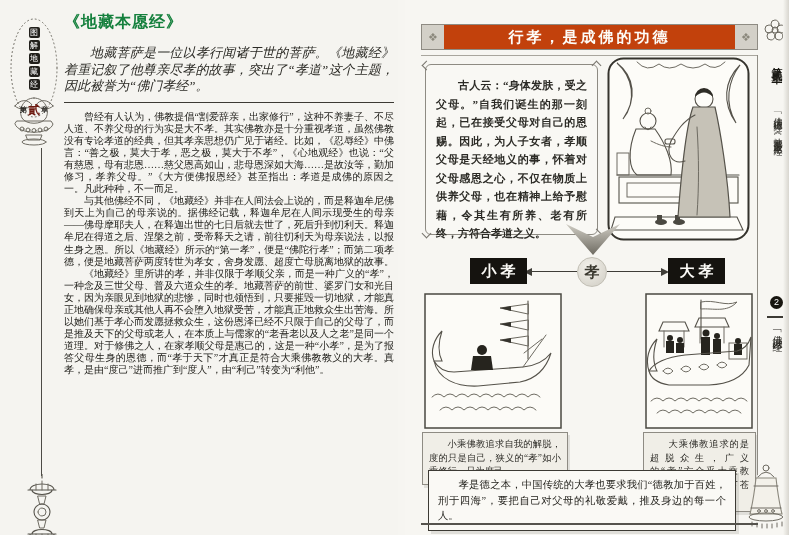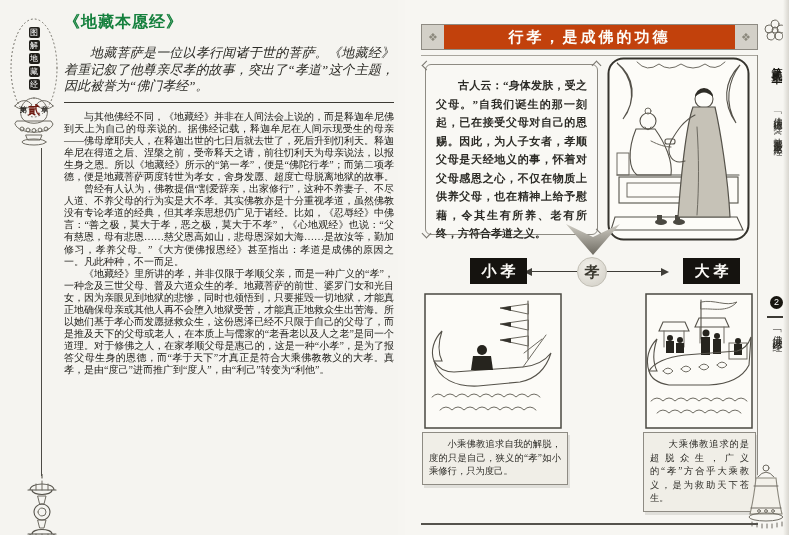--- a/index.html
+++ b/index.html
@@ -50,21 +50,21 @@
   .tick.bl { left:-3px; bottom:-3px; transform:rotate(-135deg); }
   .tick.br { right:-3px; bottom:-3px; transform:rotate(135deg); }
   .quote-text { font-size:11px; line-height:18.5px; font-weight:600; text-indent:2em; text-align:justify; color:#2c2b26; }
 
   .scene { position:absolute; left:202px; top:57px; }
 
   .down-arrow { position:absolute; left:159px; top:224px; }
   .filial-circle { position:absolute; left:172px; top:257px; width:30px; height:30px; border-radius:50%; background:radial-gradient(circle at 40% 35%,#f4f2ec,#cfccc3); border:1px solid #c2bfb5; display:flex; align-items:center; justify-content:center; font-size:15px; font-weight:bold; color:#3a382f; }
   .black-label { position:absolute; top:258px; width:57px; height:26px; background:#15130f; color:#fbfaf6; display:flex; align-items:center; justify-content:center; font-size:15px; font-weight:bold; letter-spacing:4px; padding-left:4px; }
   .label-small { left:65px; }
-  .label-great { left:278px; }
+  .label-great { left:263px; }
   .h-arrow { position:absolute; top:271px; height:1px; background:#3f3d38; }
   .h-arrow .head { position:absolute; top:-3.5px; width:0; height:0; border-top:4px solid transparent; border-bottom:4px solid transparent; }
   .arrow-left { left:126px; width:46px; }
   .arrow-left .head { left:-7px; border-right:8px solid #3f3d38; }
   .arrow-right { left:202px; width:55px; }
   .arrow-right .head { right:-7px; border-left:8px solid #3f3d38; }
 
   .illus-box { position:absolute; top:293px; }
   .illus-small { left:19px; }
   .illus-big { left:240px; }
@@ -141,22 +141,22 @@
       <path d="M14,66 L14,60 M20,69 L20,60 M26,66 L26,60" class="ink2"></path>
       <line x1="20" y1="70" x2="20" y2="75" class="ink"></line>
     </svg>
   </div>
 
   <div class="lp-content">
     <div class="book-title">《地藏本愿经》</div>
     <p class="intro">地藏菩萨是一位以孝行闻诸于世的菩萨。《地藏经》着重记叙了他尊亲尽孝的故事，突出了“孝道”这个主题，因此被誉为“佛门孝经”。</p>
     <hr class="lp-rule">
     <div class="lp-body">
+      <p>曾经有人认为，佛教提倡“割爱辞亲，出家修行”，这种不养妻子、不尽人道、不养父母的行为实是大不孝。其实佛教亦是十分重视孝道，虽然佛教没有专论孝道的经典，但其孝亲思想仍广见于诸经。比如，《忍辱经》中佛言：“善之极，莫大于孝，恶之极，莫大于不孝”，《心地观经》也说：“父有慈恩，母有悲恩……慈父恩高如山，悲母恩深如大海……是故汝等，勤加修习，孝养父母。”《大方便佛报恩经》甚至指出：孝道是成佛的原因之一。凡此种种，不一而足。</p>
       <p>与其他佛经不同，《地藏经》并非在人间法会上说的，而是释迦牟尼佛到天上为自己的母亲说的。据佛经记载，释迦牟尼在人间示现受生的母亲——佛母摩耶夫人，在释迦出世的七日后就去世了，死后升到忉利天。释迦牟尼在得道之后、涅槃之前，受帝释天之请，前往忉利天为母亲说法，以报生身之恩。所以《地藏经》所示的“第一孝”，便是“佛陀行孝”；而第二项孝德，便是地藏菩萨两度转世为孝女，舍身发愿、超度亡母脱离地狱的故事。</p>
-      <p>曾经有人认为，佛教提倡“割爱辞亲，出家修行”，这种不养妻子、不尽人道、不养父母的行为实是大不孝。其实佛教亦是十分重视孝道，虽然佛教没有专论孝道的经典，但其孝亲思想仍广见于诸经。比如，《忍辱经》中佛言：“善之极，莫大于孝，恶之极，莫大于不孝”，《心地观经》也说：“父有慈恩，母有悲恩……慈父恩高如山，悲母恩深如大海……是故汝等，勤加修习，孝养父母。”《大方便佛报恩经》甚至指出：孝道是成佛的原因之一。凡此种种，不一而足。</p>
       <p>《地藏经》里所讲的孝，并非仅限于孝顺父亲，而是一种广义的“孝”，一种念及三世父母、普及六道众生的孝。地藏菩萨的前世、婆罗门女和光目女，因为亲眼见到地狱的悲惨，同时也领悟到，只要摧毁一切地狱，才能真正地确保母亲或其他人再不会堕入地狱受苦，才能真正地救众生出苦海。所以她们基于孝心而发愿拯救众生，这份恩泽已经不只限于自己的父母了，而是推及天下的父母或老人，在本质上与儒家的“老吾老以及人之老”是同一个道理。对于修佛之人，在家孝顺父母是惠己的，这是一种“小孝”，是为了报答父母生身的恩德，而“孝于天下”才真正是符合大乘佛教教义的大孝。真孝，是由“度己”进而推广到“度人”，由“利己”转变为“利他”。</p>
     </div>
   </div>
 </div>
 
 <div class="right-page">
 
   <div class="banner sans">
     <div class="banner-cap">❖</div>
     <div class="banner-mid">行孝，是成佛的功德</div>
@@ -266,20 +266,21 @@
     <path d="M54,74 q5,-6 10,0 q-5,6 -10,0" class="ink2"></path>
     <path d="M72,72 q5,-6 10,0 q-5,6 -10,0" class="ink2"></path>
     <path d="M6,108 Q12,102 18,108 Q24,102 30,108 Q36,102 42,108 Q48,102 54,108 Q60,102 66,108 Q72,102 78,108 Q84,102 90,108 Q96,102 102,108" class="ink2"></path>
     <path d="M12,120 Q18,114 24,120 Q30,114 36,120 Q42,114 48,120 Q54,114 60,120 Q66,114 72,120 Q78,114 84,120 Q90,114 96,120" class="ink2"></path>
   </svg>
 
 
   <div class="caption caption-small">小乘佛教追求自我的解脱，度的只是自己，狭义的“孝”如小乘修行，只为度己。</div>
   <div class="caption caption-great">大乘佛教追求的是超脱众生，广义的“孝”方合乎大乘教义，是为救助天下苍生。</div>
 
+  <div class="summary-box">孝是德之本，中国传统的大孝也要求我们“德教加于百姓，刑于四海”，要把自己对父母的礼敬爱戴，推及身边的每一个人。</div>
 
   <svg class="bell" width="40" height="70" viewBox="0 0 40 70">
     <circle cx="20" cy="6" r="3" class="ink2"></circle>
     <path d="M12,15 Q20,5 28,15" class="ink2" fill="#f3f1ea"></path>
     <path d="M10,16 C8,34 6,44 4,52 L36,52 C34,44 32,34 30,16 Z" fill="#f3f1ea" stroke="#8a877c" stroke-width="1.1"></path>
     <line x1="8" y1="24" x2="32" y2="24" class="ink2"></line>
     <line x1="5" y1="46" x2="35" y2="46" class="ink2"></line>
     <circle cx="13" cy="49" r="1.4" class="ink2"></circle>
       <circle cx="20" cy="49" r="1.4" class="ink2"></circle>
       <circle cx="27" cy="49" r="1.4" class="ink2"></circle>

